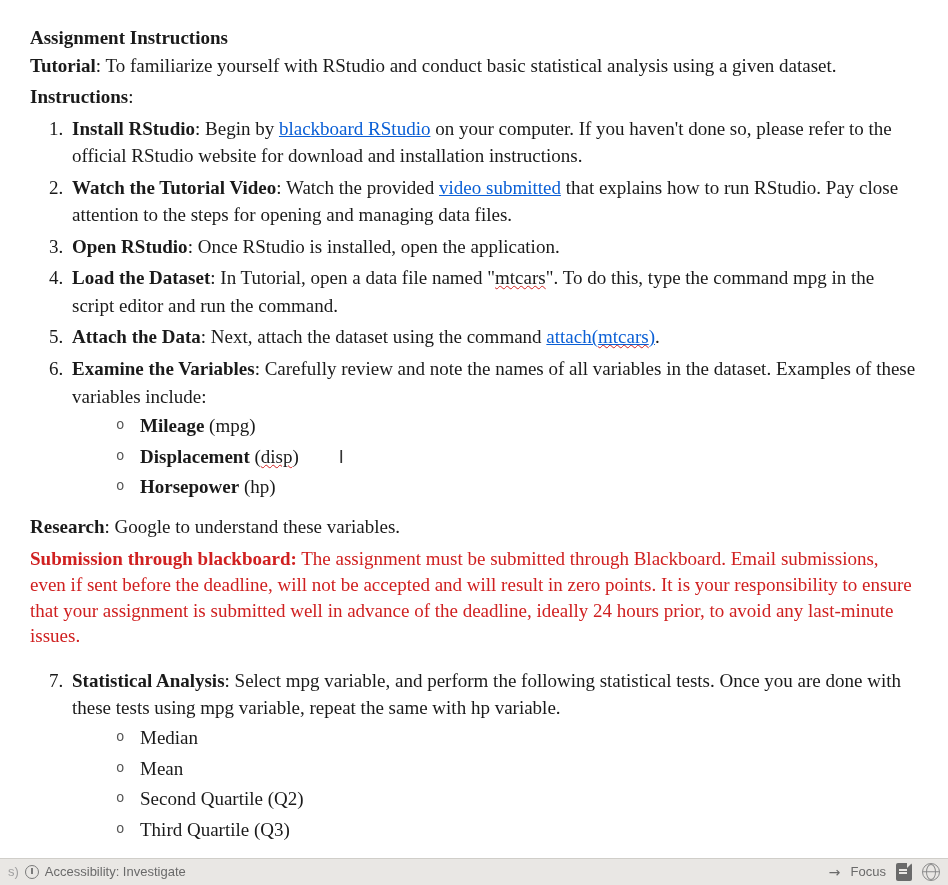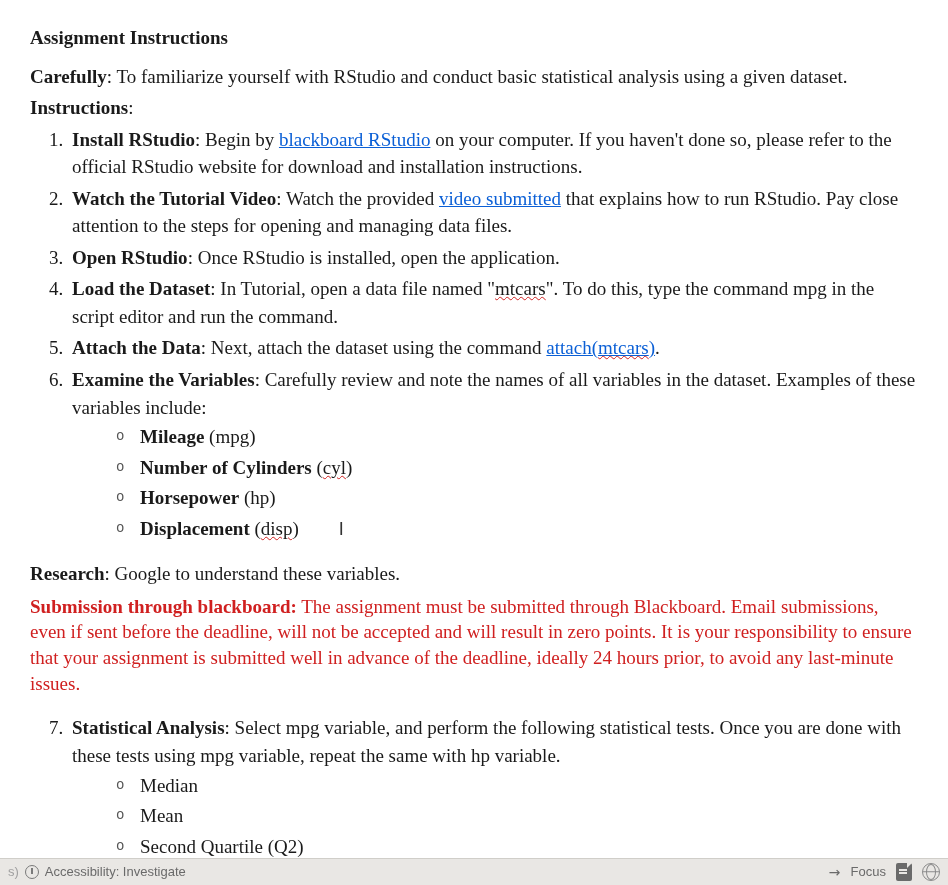--- a/index.html
+++ b/index.html
@@ -16,21 +16,21 @@
     overflow: hidden;
     position: relative;
   }
   .page {
     padding: 24px 30px 0 30px;
     background: #ffffff;
     min-height: 858px;
   }
   .title {
     font-weight: bold;
-    margin-bottom: 11px;
+    margin-bottom: 0;
   }
   .objective-line, .instructions-label {
     margin-bottom: 4px;
   }
   .bold { font-weight: bold; }
   ol.main-list {
     margin: 0 0 0 0;
     padding-left: 38px;
   }
   ol.main-list > li {
@@ -59,21 +59,21 @@
   .link {
     color: #0a5fd6;
     text-decoration: underline;
     cursor: pointer;
   }
   .spell {
     text-decoration: underline wavy #d02020;
     text-decoration-thickness: 1px;
   }
   .research-line {
-    margin-top: 18px;
+    margin-top: 12px;
   }
   .submission {
     color: #d02020;
     margin-top: 6px;
     margin-bottom: 18px;
     line-height: 1.35;
   }
   .cursor-caret {
     display: inline-block;
     font-family: Arial, sans-serif;
@@ -138,21 +138,21 @@
   .word-count-trunc { color:#a0a0a0; }
 </style>
 </head>
 <body>
 
 <div class="page">
 
   <div class="title">Assignment Instructions</div>
 
   <div class="objective-line">
-    <span class="bold">Carefully</span><span>: To familiarize yourself with RStudio and conduct basic statistical analysis using a given dataset.</span>
+    <span class="bold">Tutorial</span><span>: To familiarize yourself with RStudio and conduct basic statistical analysis using a given dataset.</span>
   </div>
 
   <div class="instructions-label">
     <span class="bold">Instructions</span><span>:</span>
   </div>
 
   <ol class="main-list">
 
     <li>
       <span class="bold">Install RStudio</span><span>: Begin by </span><span class="link">blackboard RStudio</span><span> on your computer. If you haven't done so, please refer to the official RStudio website for download and installation instructions.</span>
@@ -171,23 +171,22 @@
     </li>
 
     <li>
       <span class="bold">Attach the Data</span><span>: Next, attach the dataset using the command </span><span class="link"><span>attach(</span><span class="spell">mtcars</span><span>)</span></span><span>.</span>
     </li>
 
     <li>
       <span class="bold">Examine the Variables</span><span>: Carefully review and note the names of all variables in the dataset. Examples of these variables include:</span>
       <ul class="sub-list">
         <li><span class="bold">Mileage</span><span> (mpg)</span></li>
-        <li><span class="bold">Number of Cylinders</span><span> (</span><span class="spell">cyl</span><span>)</span></li>
+        <li><span class="bold">Displacement</span><span> (</span><span class="spell">disp</span><span>)</span><span class="cursor-caret">I</span></li>
         <li><span class="bold">Horsepower</span><span> (hp)</span></li>
-        <li><span class="bold">Displacement</span><span> (</span><span class="spell">disp</span><span>)</span><span class="cursor-caret">I</span></li>
       </ul>
     </li>
   </ol>
 
   <div class="research-line">
     <span class="bold">Research</span><span>: Google to understand these variables.</span>
   </div>
 
   <div class="submission">
     <span class="bold">Submission through blackboard:</span><span> The assignment must be submitted through Blackboard. Email submissions, even if sent before the deadline, will not be accepted and will result in zero points. It is your responsibility to ensure that your assignment is submitted well in advance of the deadline, ideally 24 hours prior, to avoid any last-minute issues.</span>

